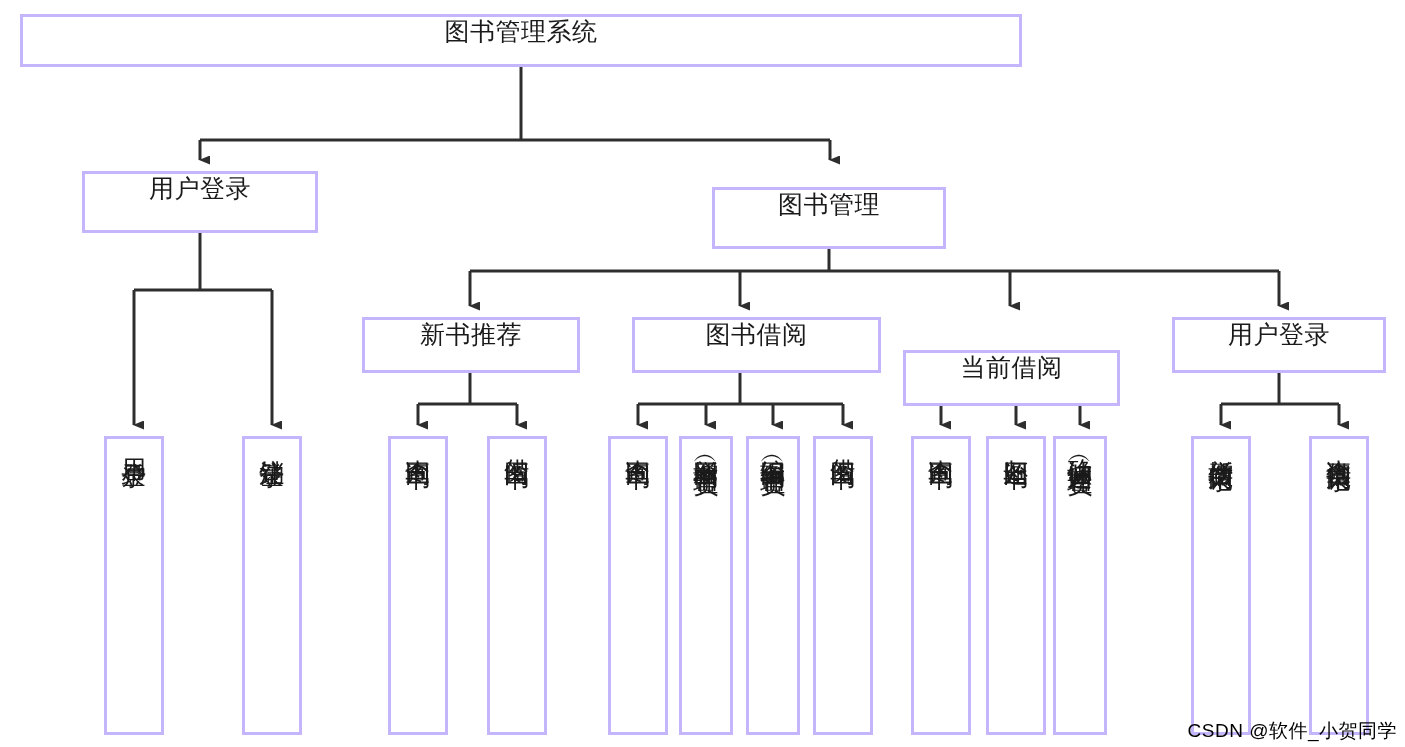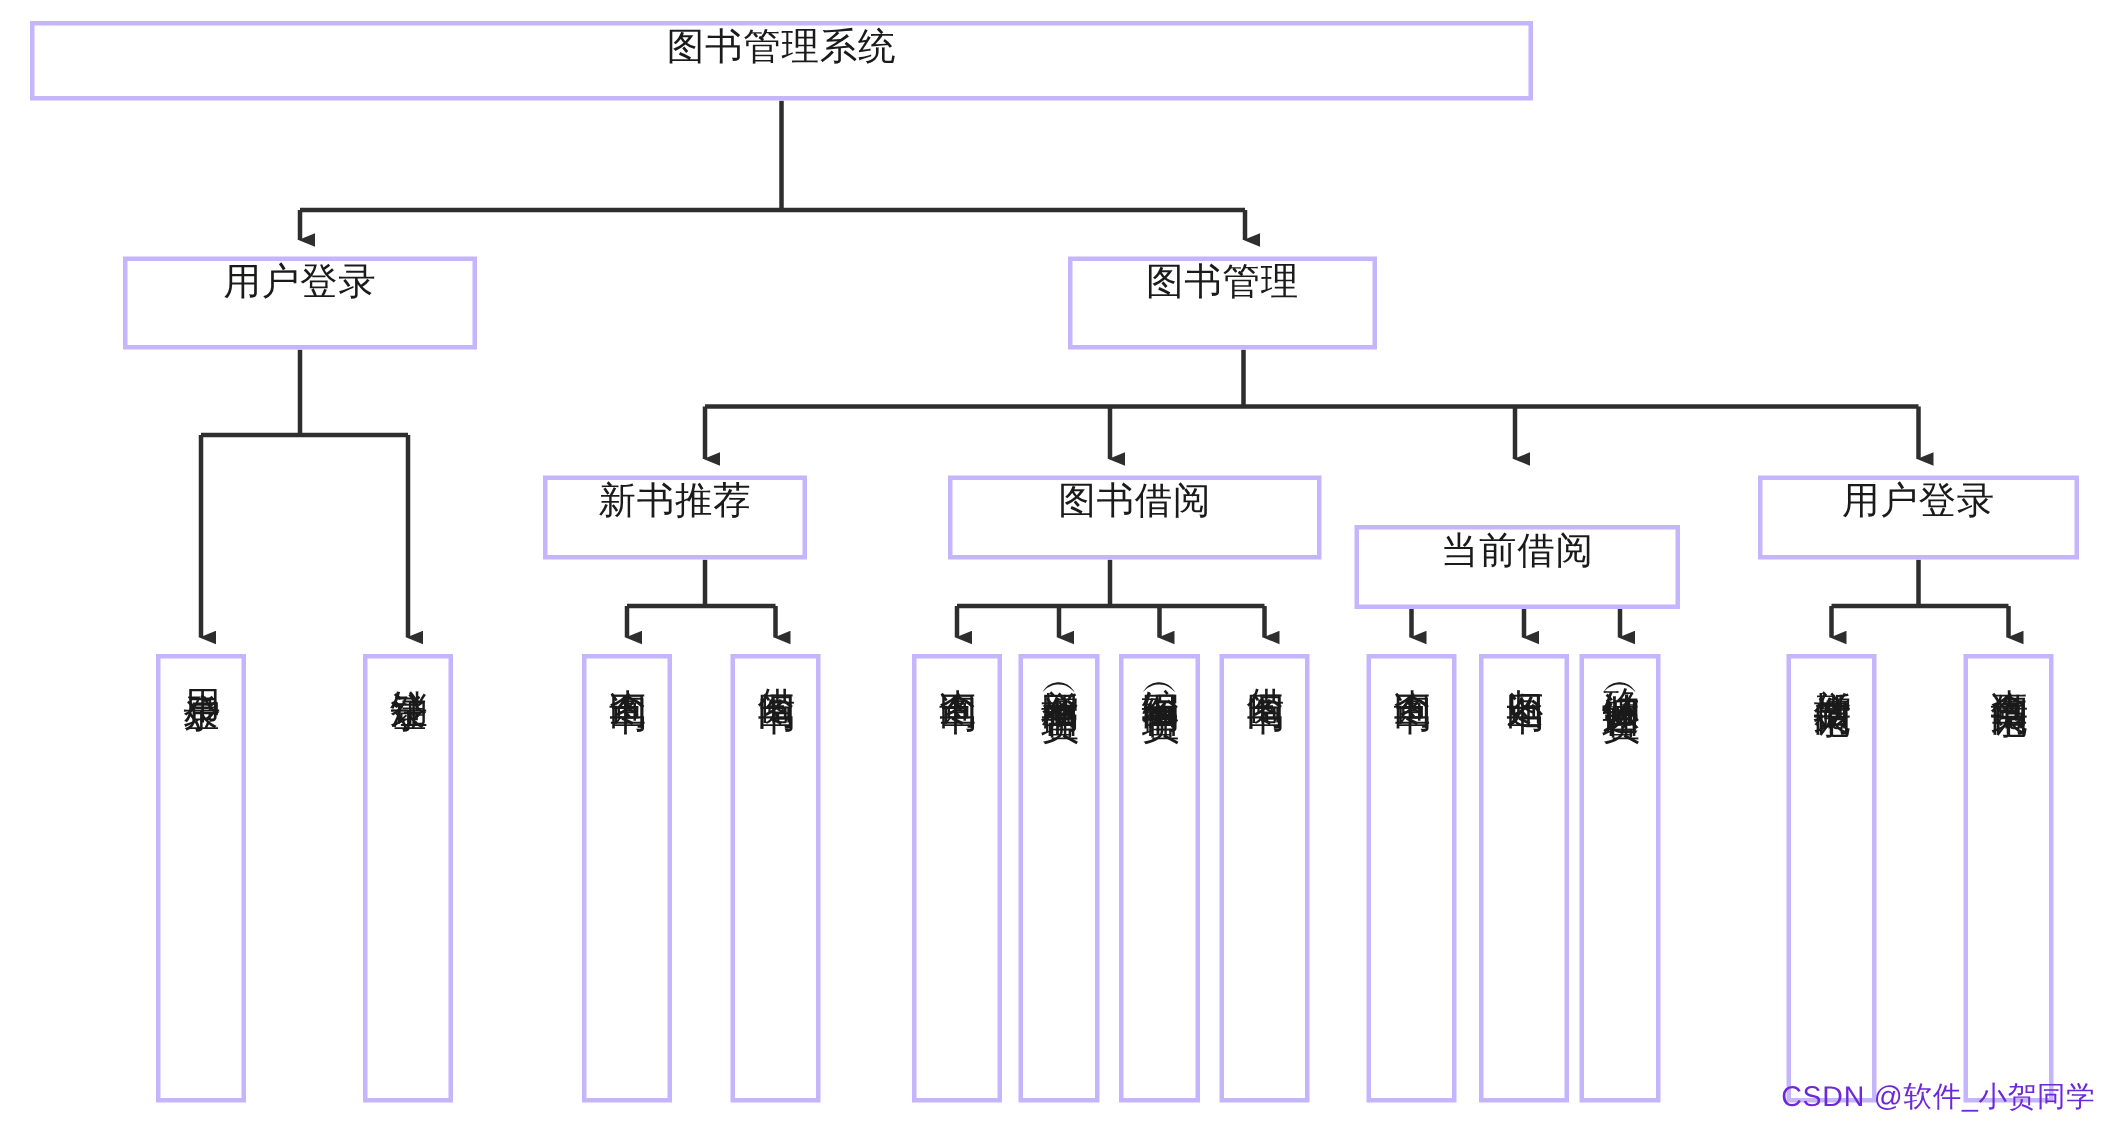--- a/index.html
+++ b/index.html
@@ -53,21 +53,21 @@
     font-size: 25px;
     letter-spacing: 2px;
     line-height: 1.05;
     max-height: 278px;
   }
   #watermark {
     position: absolute;
     right: 8px;
     bottom: 3px;
     font-size: 19px;
-    color: #6d28d9;
+    color: #000000;
     letter-spacing: 0.5px;
     white-space: nowrap;
   }
 </style>
 </head>
 <body>
 
 <div id="canvas">
 
   <svg id="connectors" viewBox="0 0 1405 747">
@@ -124,26 +124,26 @@
   </svg>
 
   <div class="node horizontal" id="node-root" style="left: 20px; top: 14px; width: 1002px; height: 53px;">
     <span class="label">图书管理系统</span>
   </div>
 
   <div id="level2-container">
       <div class="node horizontal" style="left: 82px; top: 171px; width: 236px; height: 62px;">
         <span class="label">用户登录</span>
       </div>
-      <div class="node horizontal" style="left: 712px; top: 171px; width: 206px; height: 62px;">
+      <div class="node horizontal" style="left: 712px; top: 187px; width: 234px; height: 62px;">
         <span class="label">图书管理</span>
       </div>
     </div>
   <div id="level3-container">
-      <div class="node horizontal" style="left: 362px; top: 317px; width: 176px; height: 56px;">
+      <div class="node horizontal" style="left: 362px; top: 317px; width: 218px; height: 56px;">
         <span class="label">新书推荐</span>
       </div>
       <div class="node horizontal" style="left: 632px; top: 317px; width: 249px; height: 56px;">
         <span class="label">图书借阅</span>
       </div>
       <div class="node horizontal" style="left: 903px; top: 317px; width: 217px; height: 56px; margin-top: 33px;">
         <span class="label">当前借阅</span>
       </div>
       <div class="node horizontal" style="left: 1172px; top: 317px; width: 214px; height: 56px;">
         <span class="label">用户登录</span>

